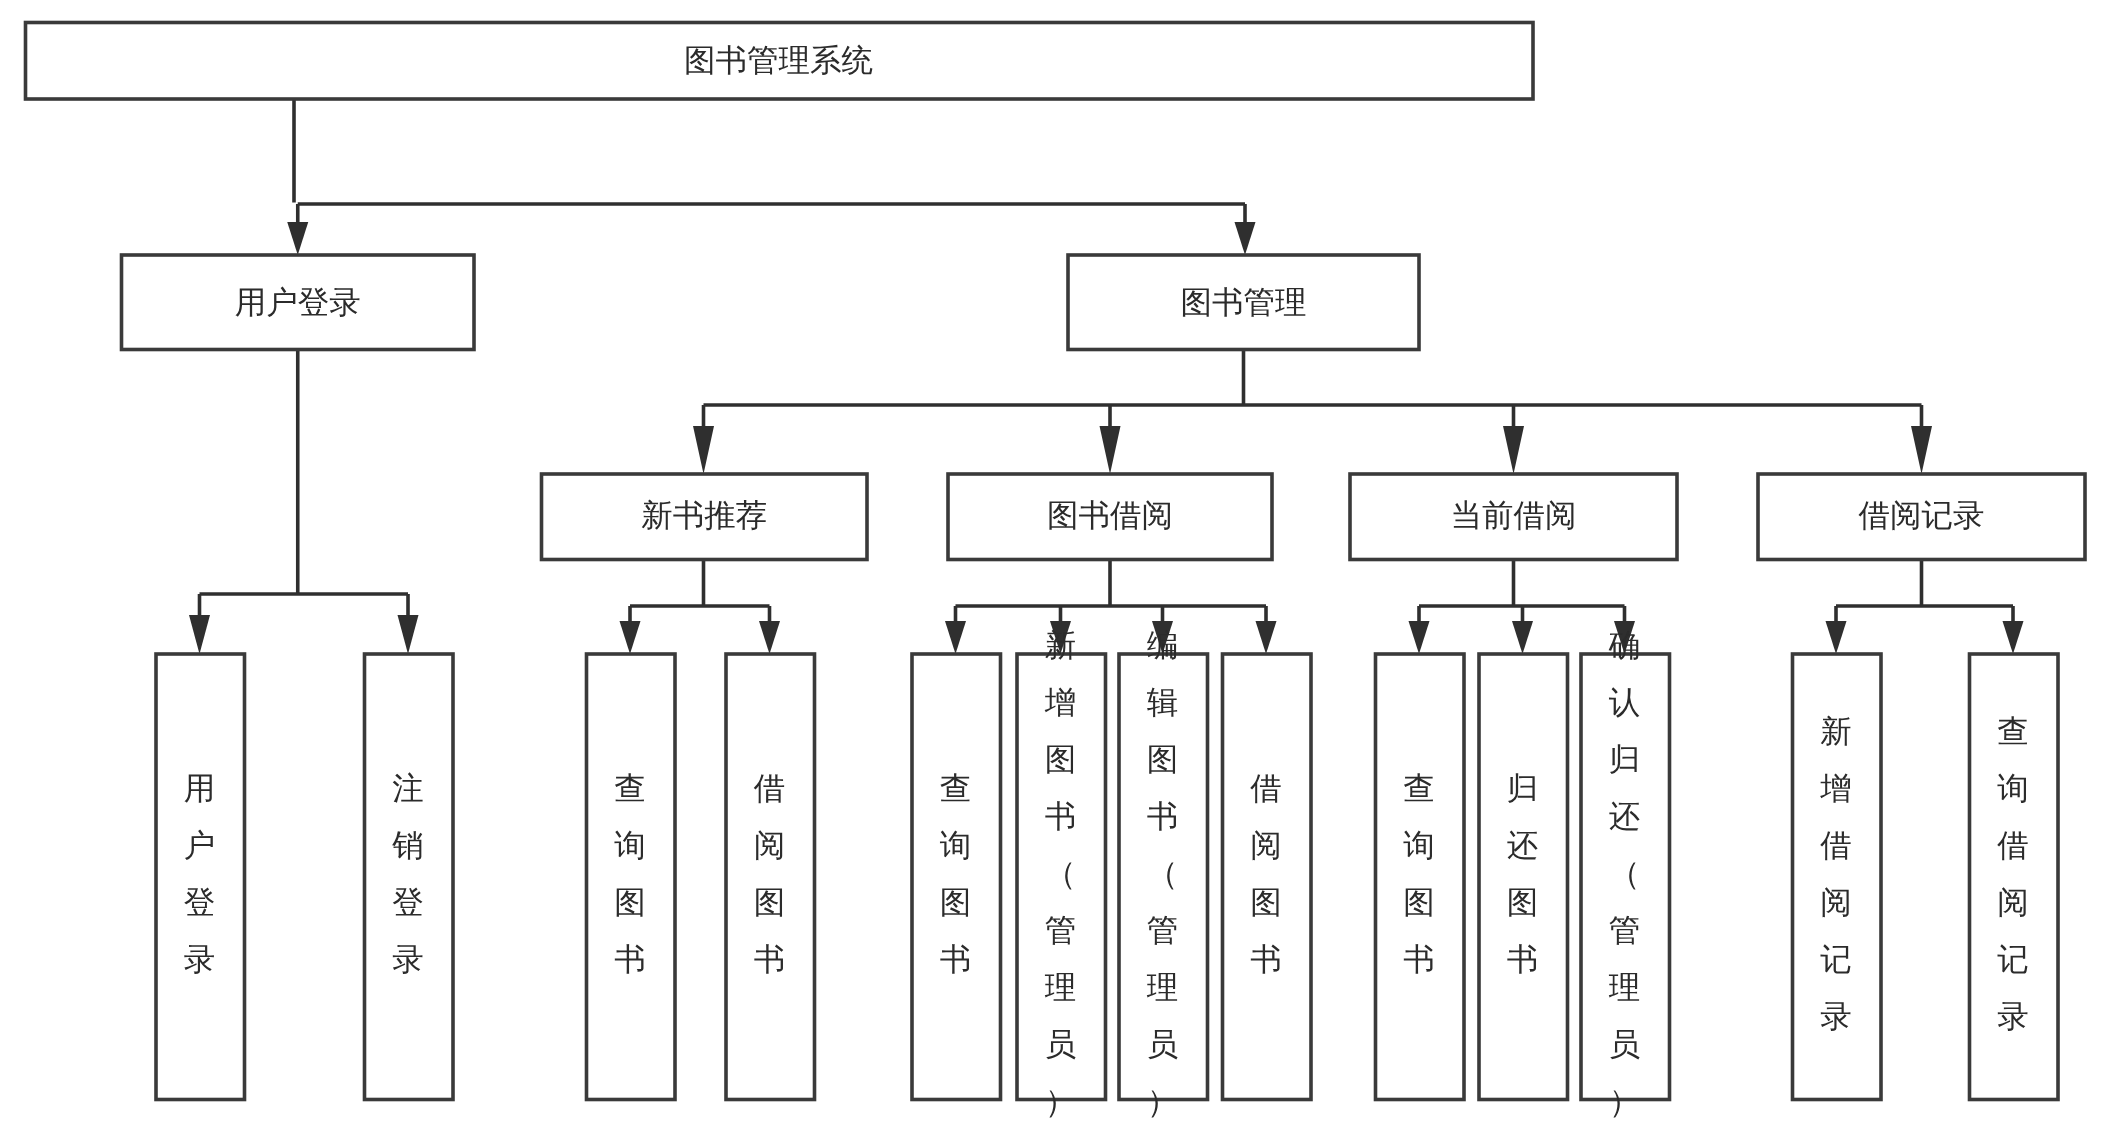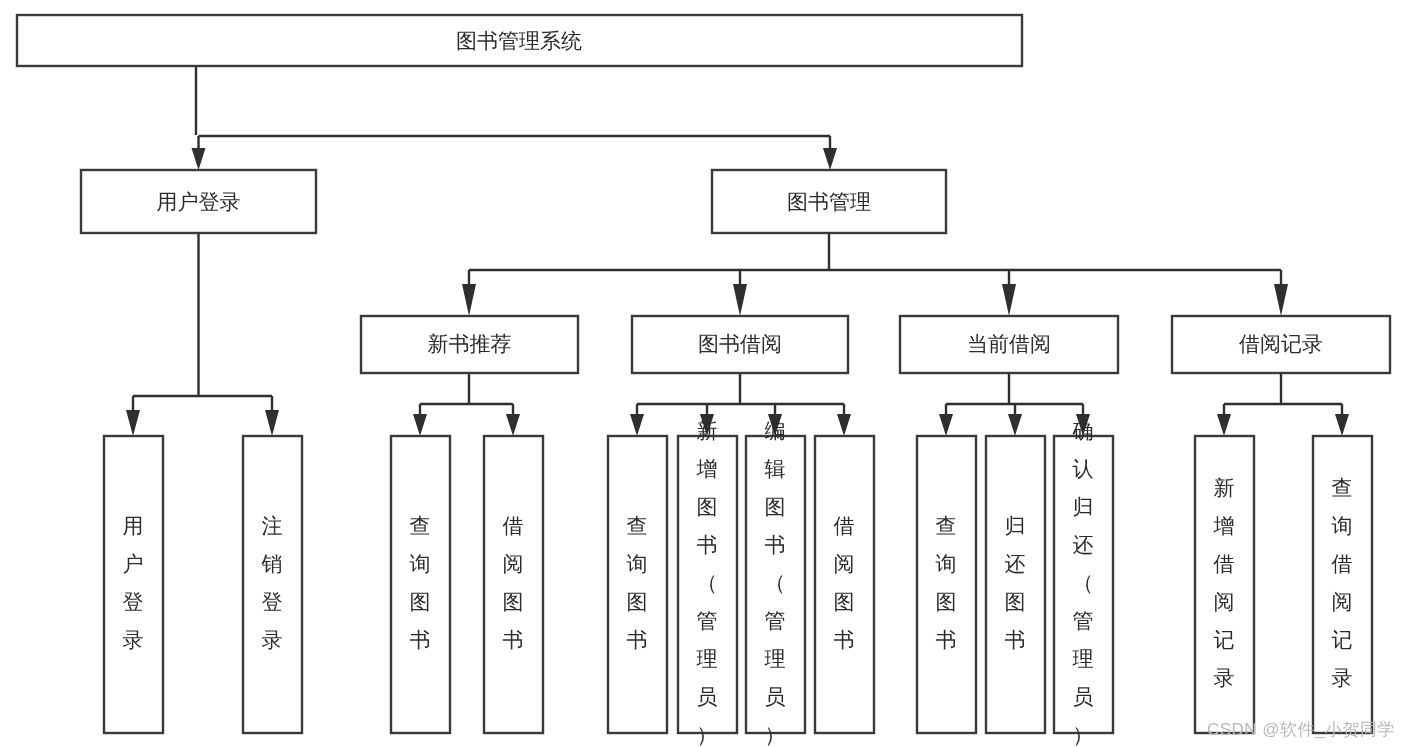--- a/index.html
+++ b/index.html
@@ -232,15 +232,14 @@
       <text class="node-label-v" x="1224" y="584"><tspan x="1224" y="489" text-anchor="middle" dominant-baseline="middle">新</tspan><tspan x="1224" y="527" text-anchor="middle" dominant-baseline="middle">增</tspan><tspan x="1224" y="565" text-anchor="middle" dominant-baseline="middle">借</tspan><tspan x="1224" y="603" text-anchor="middle" dominant-baseline="middle">阅</tspan><tspan x="1224" y="641" text-anchor="middle" dominant-baseline="middle">记</tspan><tspan x="1224" y="679" text-anchor="middle" dominant-baseline="middle">录</tspan></text>
     </g>
 
     <g>
       <rect class="node-box" x="1313" y="436" width="59" height="297"></rect>
       <text class="node-label-v" x="1342" y="584"><tspan x="1342" y="489" text-anchor="middle" dominant-baseline="middle">查</tspan><tspan x="1342" y="527" text-anchor="middle" dominant-baseline="middle">询</tspan><tspan x="1342" y="565" text-anchor="middle" dominant-baseline="middle">借</tspan><tspan x="1342" y="603" text-anchor="middle" dominant-baseline="middle">阅</tspan><tspan x="1342" y="641" text-anchor="middle" dominant-baseline="middle">记</tspan><tspan x="1342" y="679" text-anchor="middle" dominant-baseline="middle">录</tspan></text>
     </g>
 
   </svg>
 
-  <div class="watermark">CSDN @软件_小贺同学</div>
 
 </div>
 
 </body></html>

